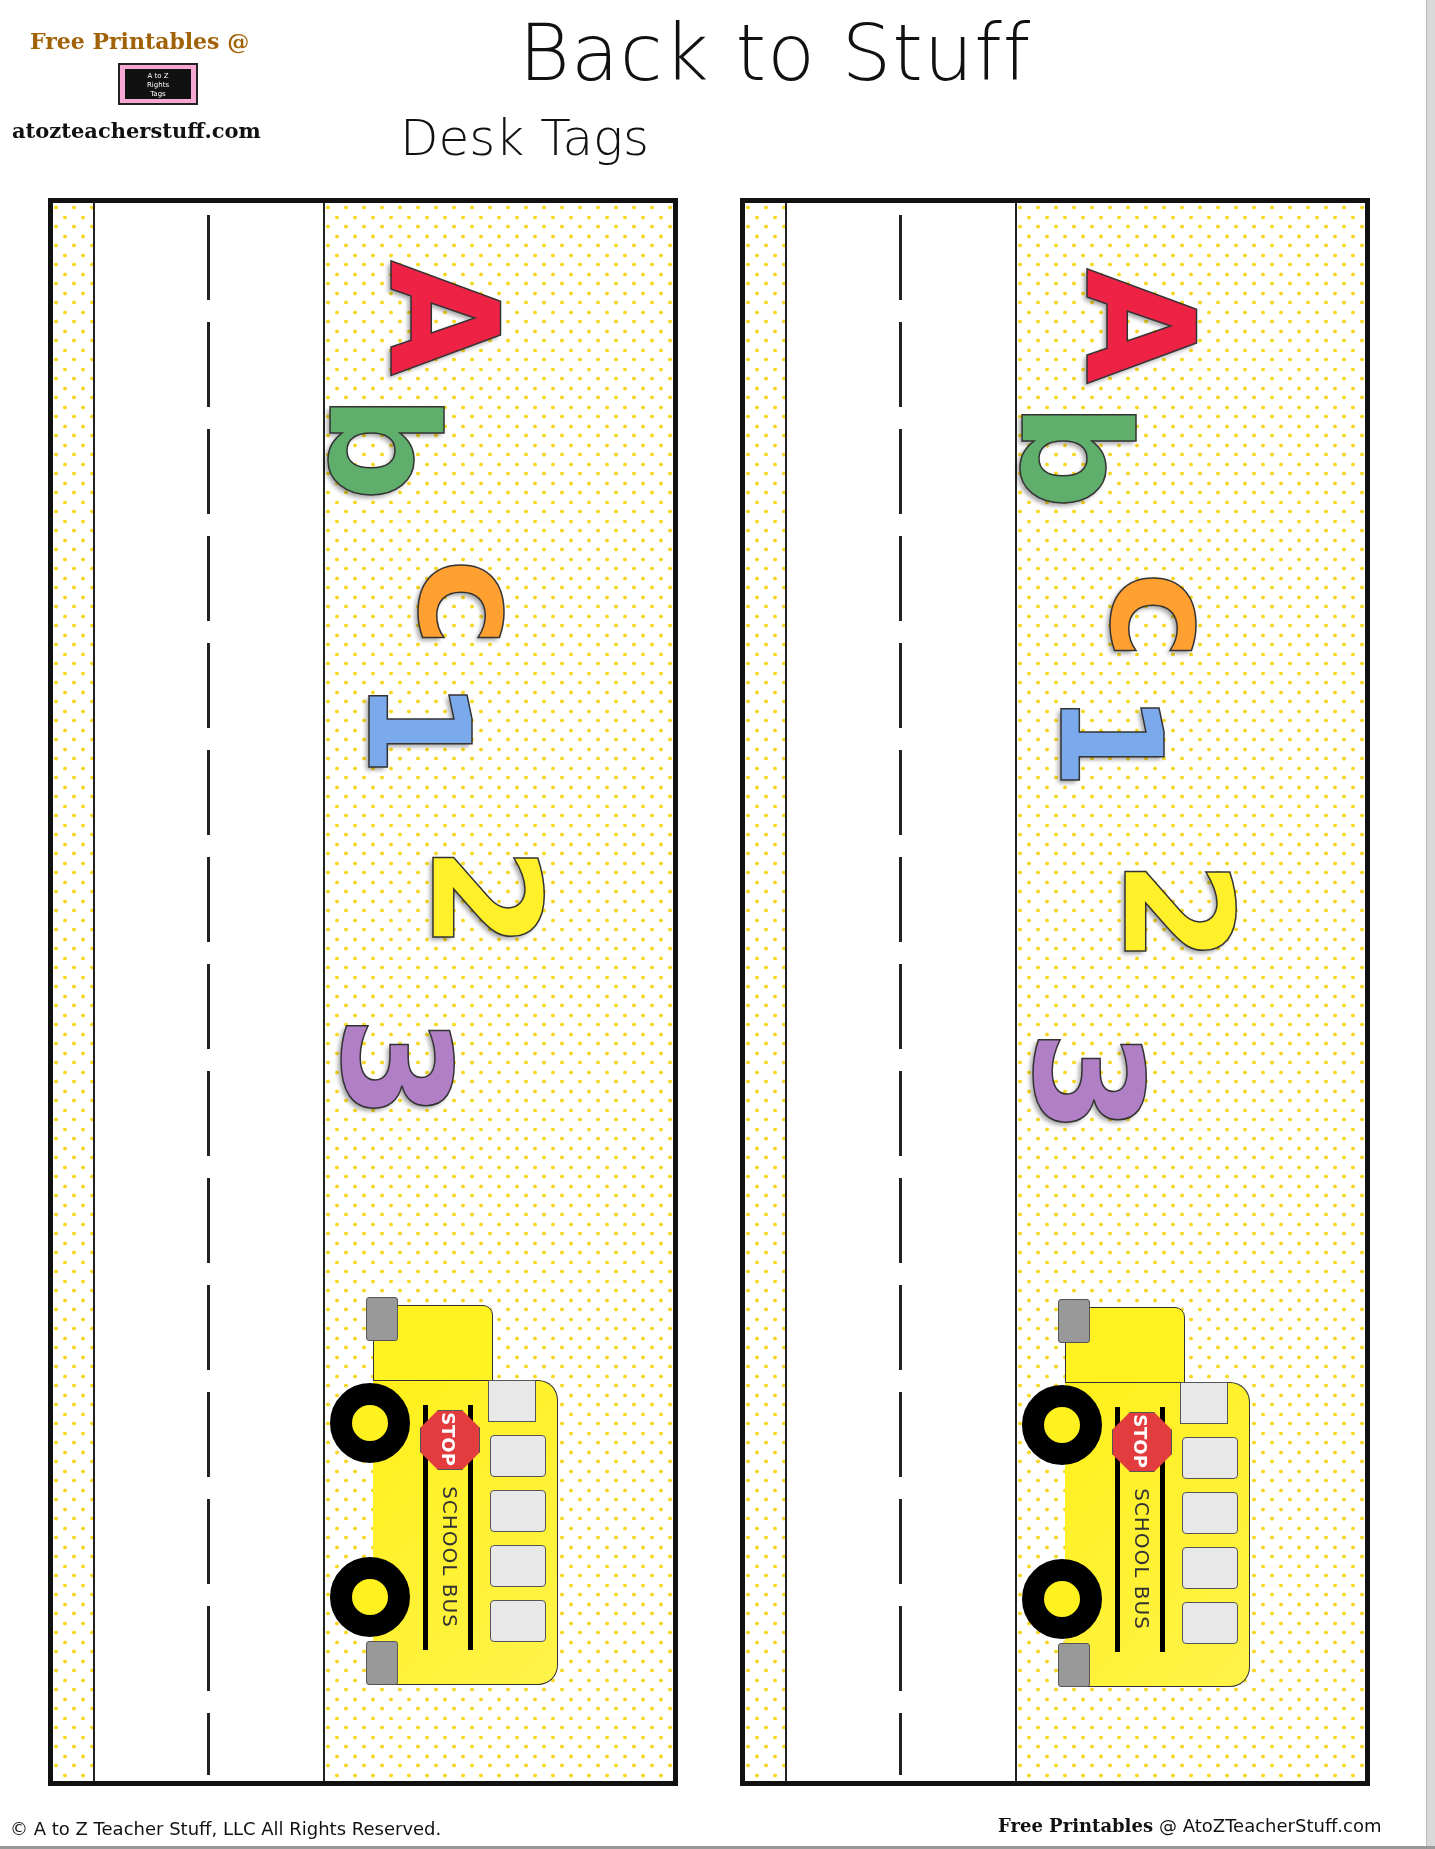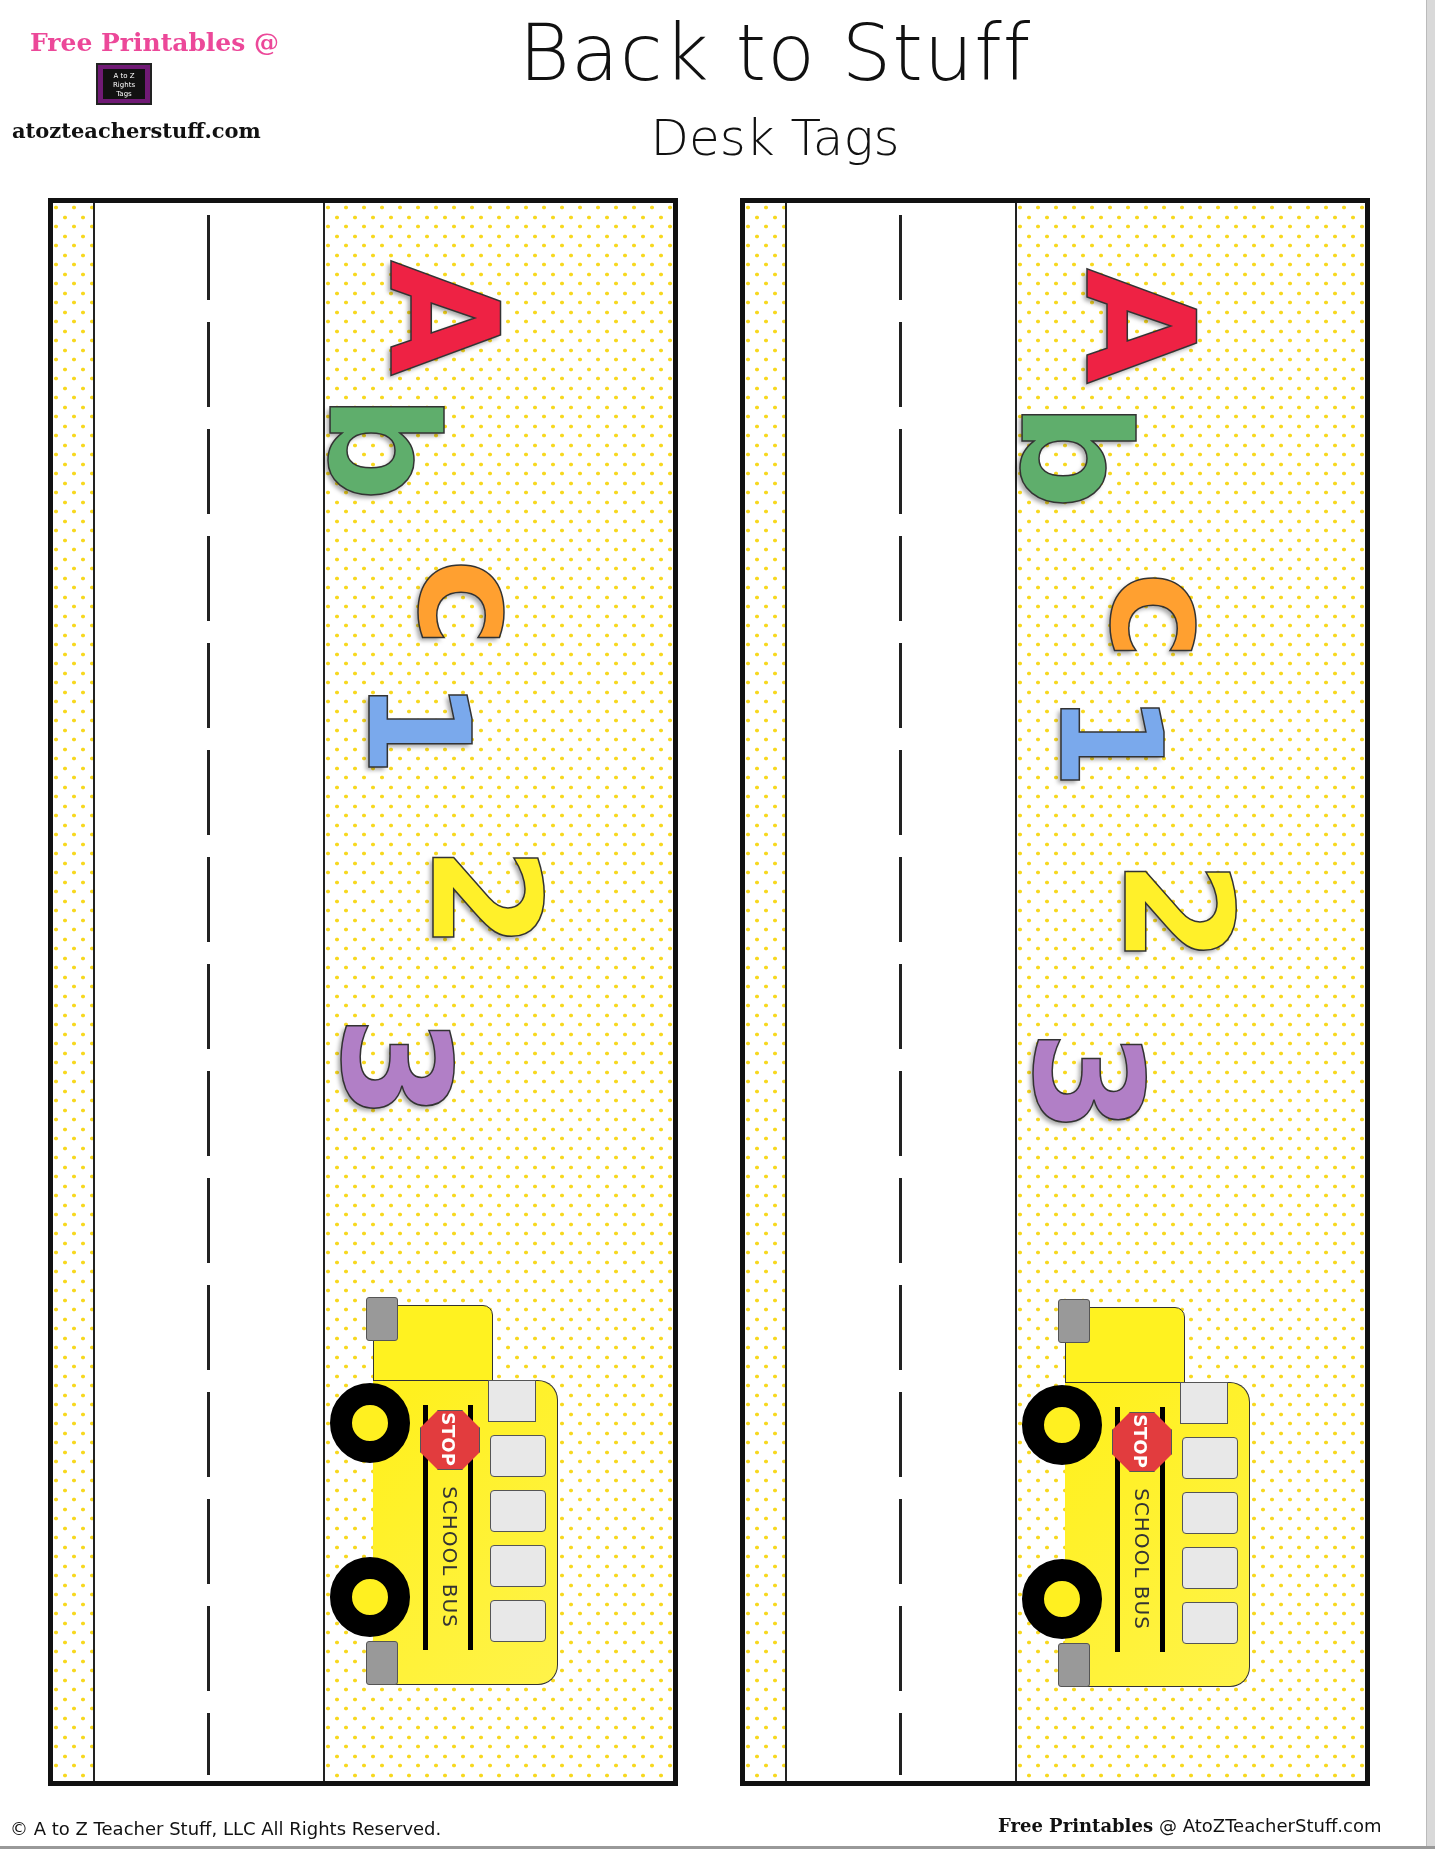--- a/index.html
+++ b/index.html
@@ -1,27 +1,27 @@
 <!DOCTYPE html>
 <html><head>
 <meta charset="utf-8">
 <style>
   html,body{margin:0;padding:0;background:#fff;}
   body{width:1435px;height:1849px;position:relative;overflow:hidden;font-family:"DejaVu Sans",sans-serif;}
   .right-edge{position:absolute;left:1426px;top:0;width:9px;height:1849px;background:#d9d9d9;border-left:1px solid #bbb;}
   .bottom-edge{position:absolute;left:0;top:1846px;width:1435px;height:3px;background:#999;}
 
   .brand{position:absolute;left:0;top:0;width:280px;height:160px;}
-  .brand .free{position:absolute;left:30px;top:28px;font-family:"DejaVu Serif",serif;font-weight:bold;font-size:25px;color:#ec4899;}
-  .brand .logo{position:absolute;left:96px;top:63px;width:56px;height:42px;background:#701a75;border:2px solid #222;box-sizing:border-box;}
+  .brand .free{position:absolute;left:30px;top:28px;font-family:"DejaVu Serif",serif;font-weight:bold;font-size:22px;color:#a16207;}
+  .brand .logo{position:absolute;left:118px;top:63px;width:80px;height:42px;background:#f9a8d4;border:2px solid #222;box-sizing:border-box;}
   .brand .logo-inner{position:absolute;left:5px;top:4px;right:5px;bottom:4px;background:#111;color:#fff;font-size:7px;line-height:9px;text-align:center;padding-top:3px;}
   .brand .url{position:absolute;left:12px;top:118px;font-family:"DejaVu Serif",serif;font-weight:bold;font-size:21px;color:#111;}
 
   .title{position:absolute;left:400px;top:8px;width:750px;text-align:center;font-family:"DejaVu Sans",sans-serif;font-weight:200;font-size:78px;line-height:90px;color:#111;letter-spacing:1px;}
-  .subtitle{position:absolute;left:400px;top:108px;width:750px;text-align:center;font-family:"DejaVu Sans",sans-serif;font-size:50px;line-height:60px;color:#111;font-weight:200;}
+  .subtitle{position:absolute;left:400px;top:108px;width:750px;font-family:"DejaVu Sans",sans-serif;font-size:50px;line-height:60px;color:#111;font-weight:200;}
 
   .tag{position:absolute;top:198px;height:1588px;border:5px solid #111;box-sizing:border-box;background:#fff;}
   .tag.left{left:48px;width:630px;}
   .tag.right{left:740px;width:630px;}
   .dots{position:absolute;top:0;bottom:0;background-color:#fff;
     background-image:radial-gradient(circle,#f7d820 1.6px,transparent 2.2px),radial-gradient(circle,#f7d820 1.6px,transparent 2.2px);
     background-size:18px 19px,18px 19px;background-position:3px 5px,12px 14px;}
   .dots.thin{left:0;width:40px;border-right:2px solid #222;}
   .dots.wide{left:270px;right:0;border-left:2px solid #222;}
   .write-area{position:absolute;left:42px;width:228px;top:0;bottom:0;background:#fff;}

